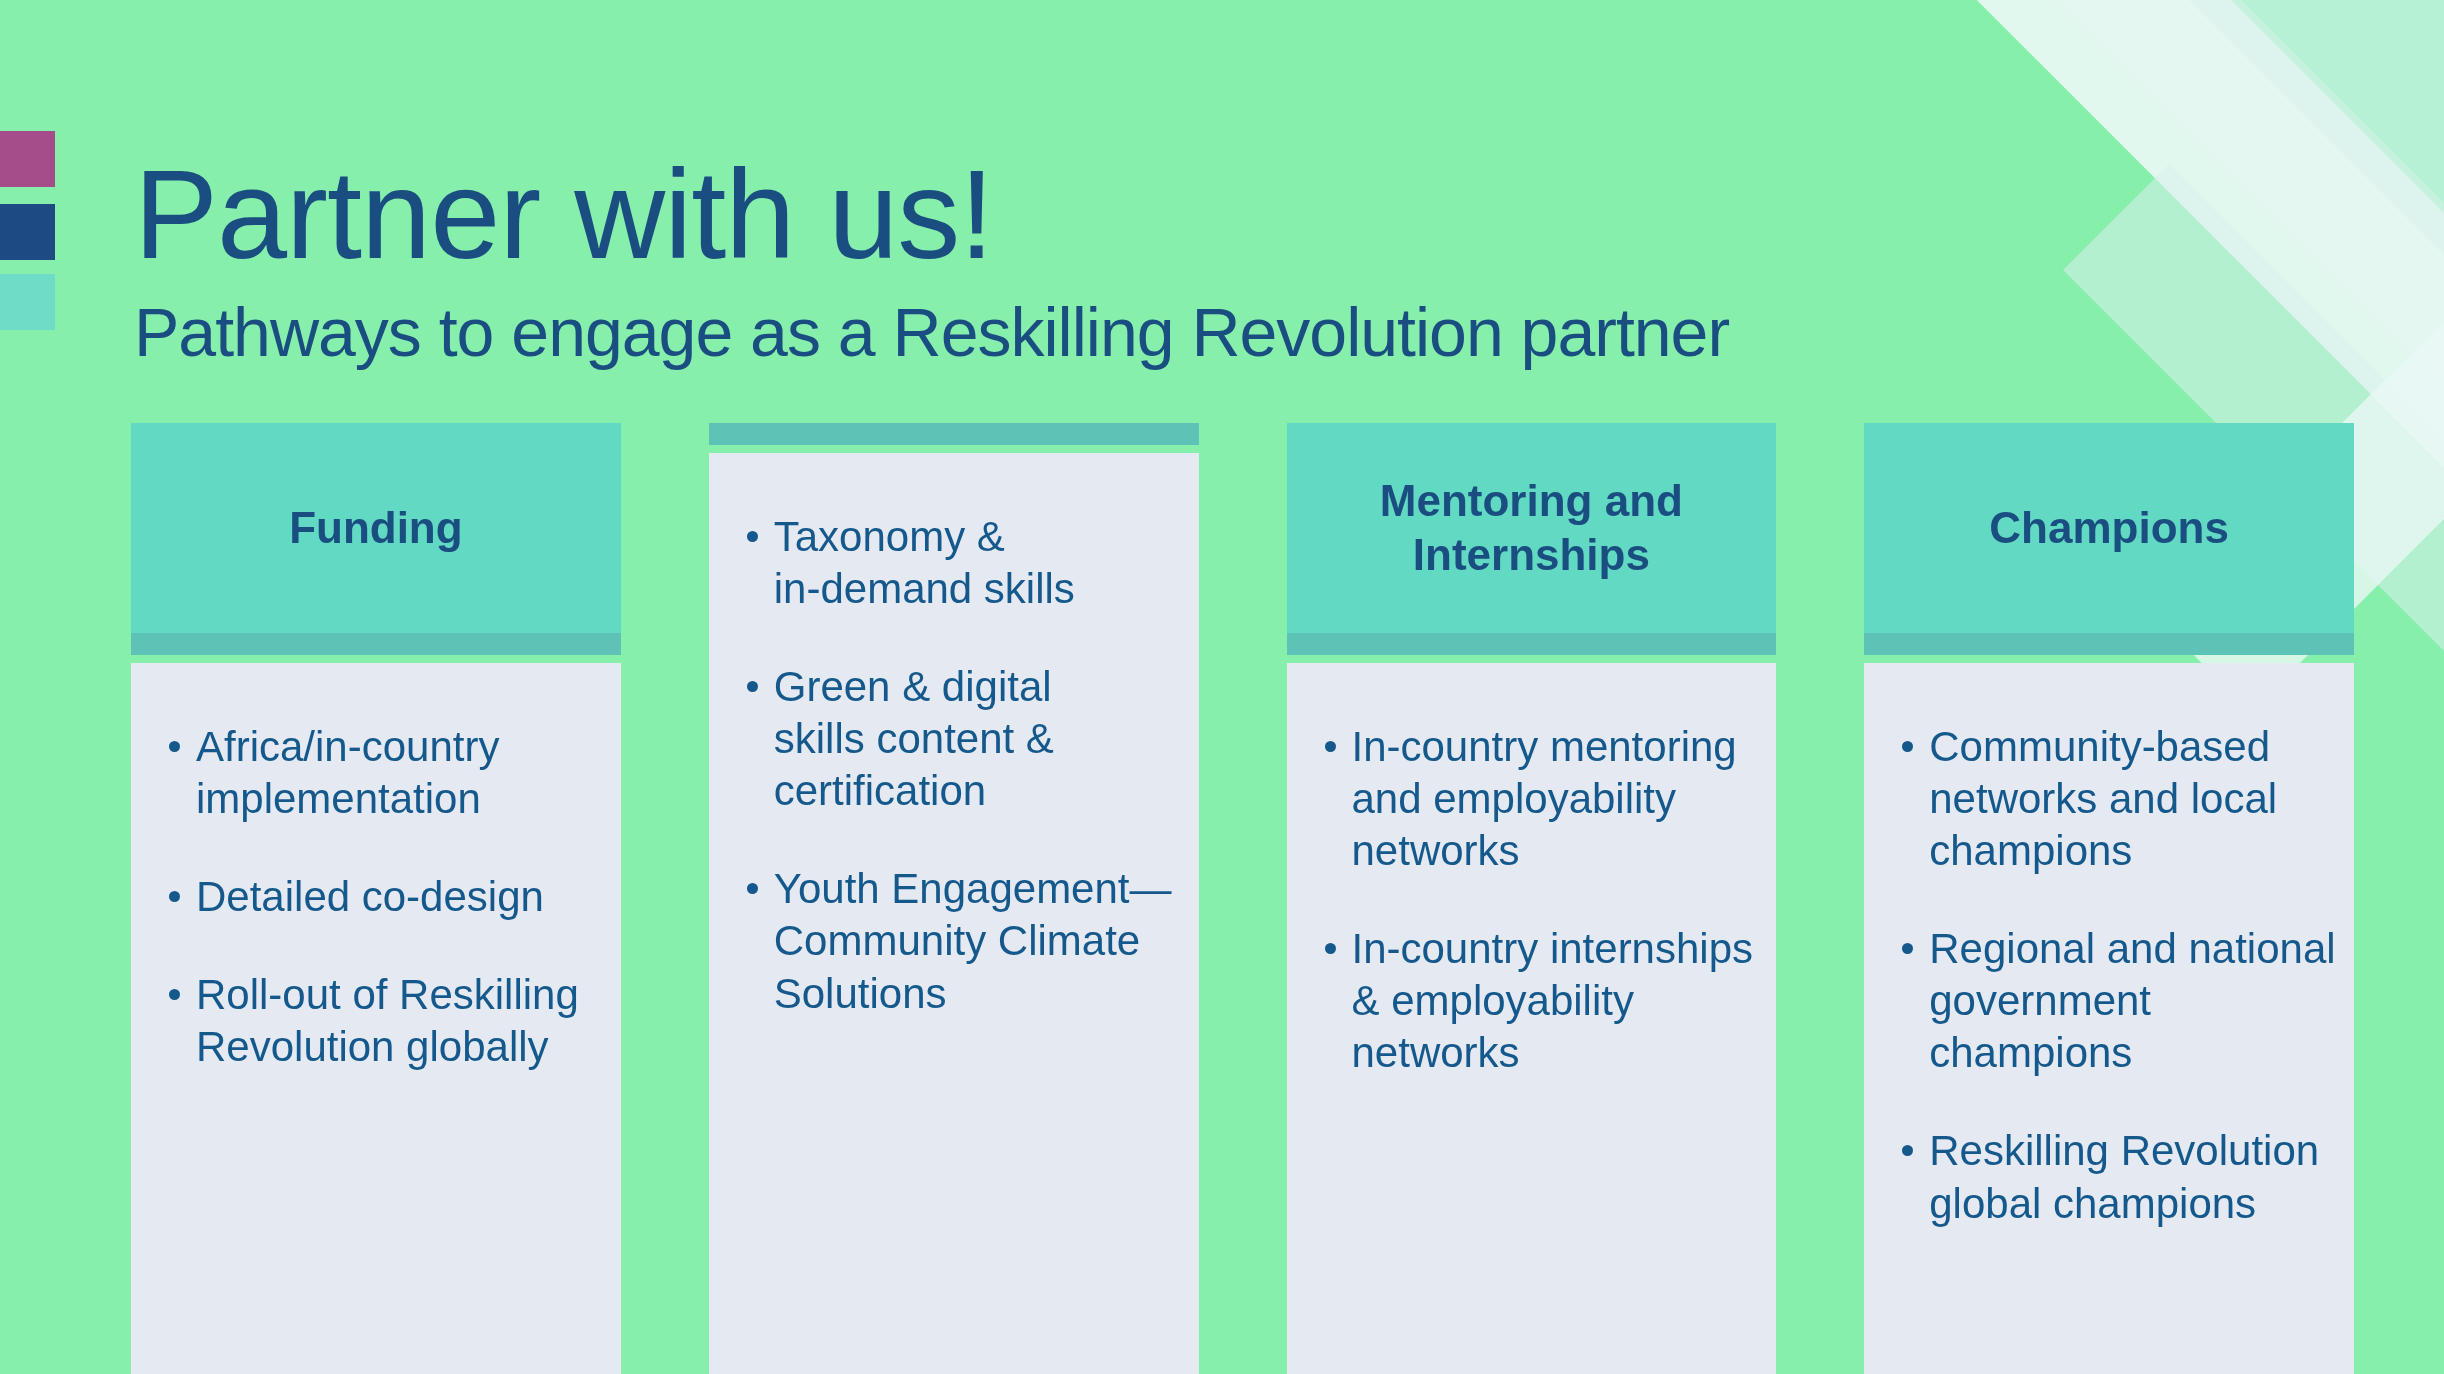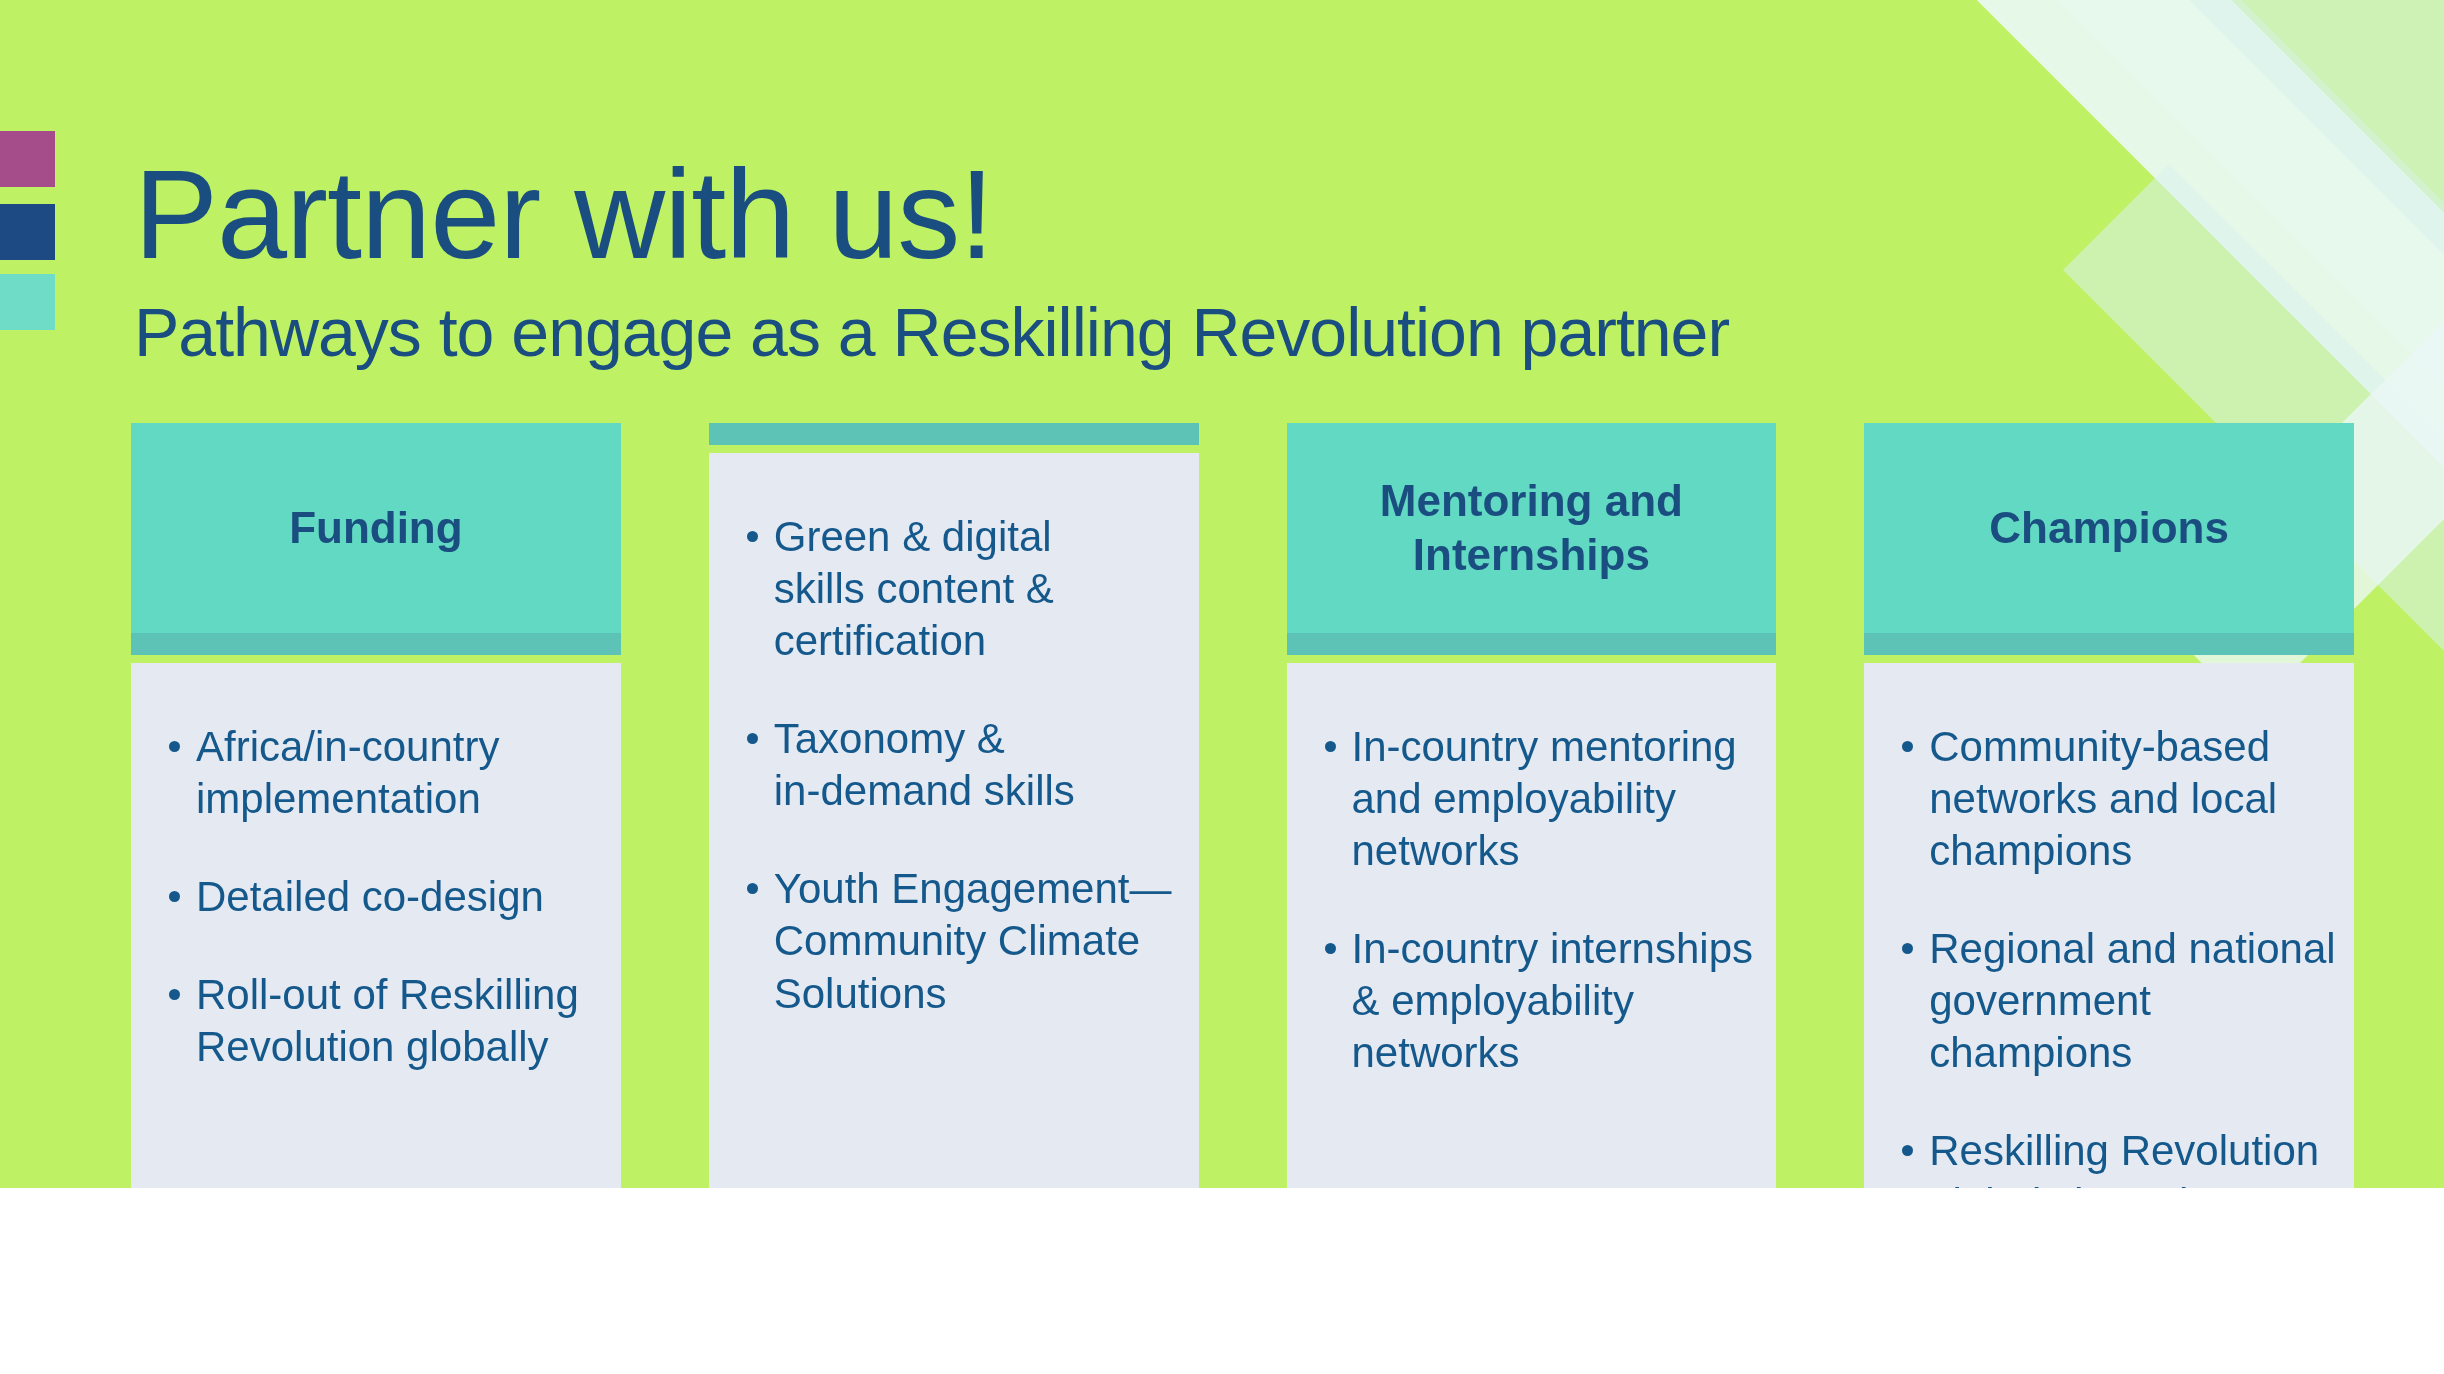--- a/index.html
+++ b/index.html
@@ -4,22 +4,22 @@
 <style>
   html, body {
     margin: 0;
     padding: 0;
     background: #ffffff;
     font-family: "Liberation Sans", sans-serif;
   }
   .slide {
     position: relative;
     width: 2444px;
-    height: 1188px;
-    background: #bef264;
+    height: 1374px;
+    background: #86efac;
     overflow: hidden;
   }
 
   
   .corner-decor {
     position: absolute;
     top: 0;
     right: 0;
     width: 660px;
     height: 680px;
@@ -205,25 +205,25 @@
 Revolution globally</span></li>
         </ul>
       </div>
     </div>
 
     <div class="col">
       <div class="col-strip"></div>
       <div class="col-gap"></div>
       <div class="col-body">
         <ul class="bullet-list">
+          <li><span class="bullet-text">Taxonomy &amp;
+in-demand skills</span></li>
           <li><span class="bullet-text">Green &amp; digital
 skills content &amp;
 certification</span></li>
-          <li><span class="bullet-text">Taxonomy &amp;
-in-demand skills</span></li>
           <li><span class="bullet-text">Youth Engagement—
 Community Climate
 Solutions</span></li>
         </ul>
       </div>
     </div>
 
     <div class="col">
       <div class="col-header">Mentoring and
 Internships</div>

